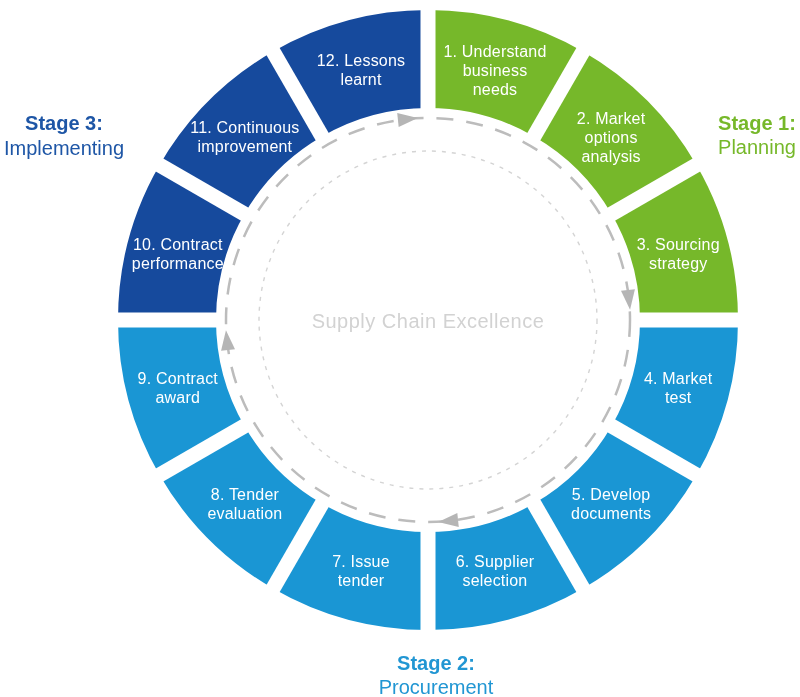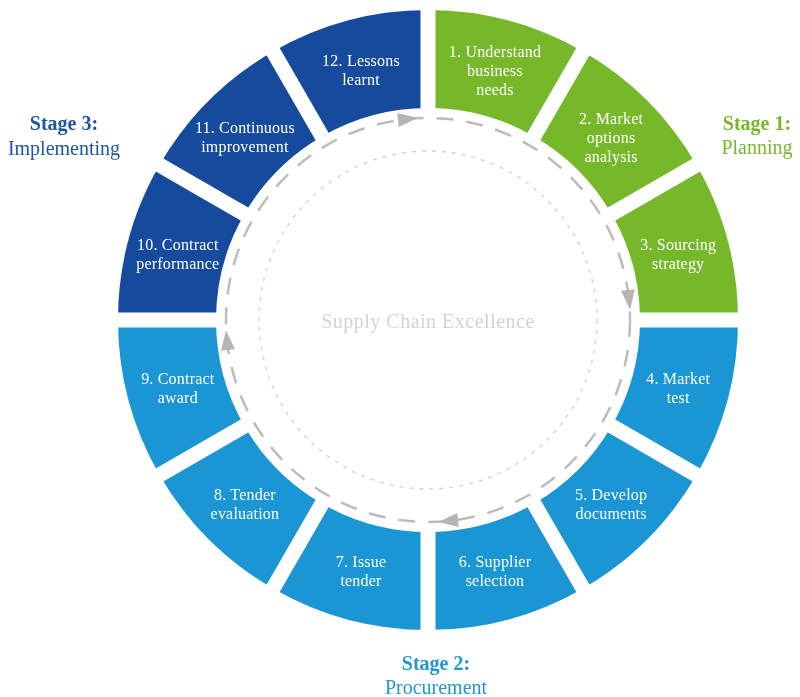--- a/index.html
+++ b/index.html
@@ -1,21 +1,21 @@
 <!DOCTYPE html>
 <html><head>
 <meta charset="utf-8">
 <style>
   html, body { margin: 0; padding: 0; background: #ffffff; }
   .canvas {
     position: relative;
     width: 800px;
     height: 697px;
     overflow: hidden;
-    font-family: Liberation Serif, serif;
+    font-family: Liberation Sans, sans-serif;
     background: #ffffff;
   }
   svg { display: block; }
   svg text { text-anchor: middle; }
   .seg-label {
     font-size: 16px;
     font-weight: 400;
     letter-spacing: 0.2px;
   }
   .center-label {

